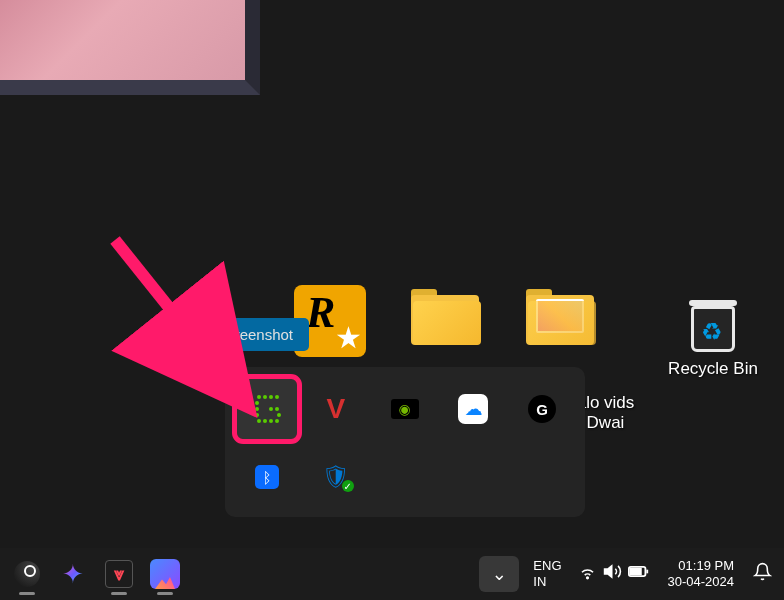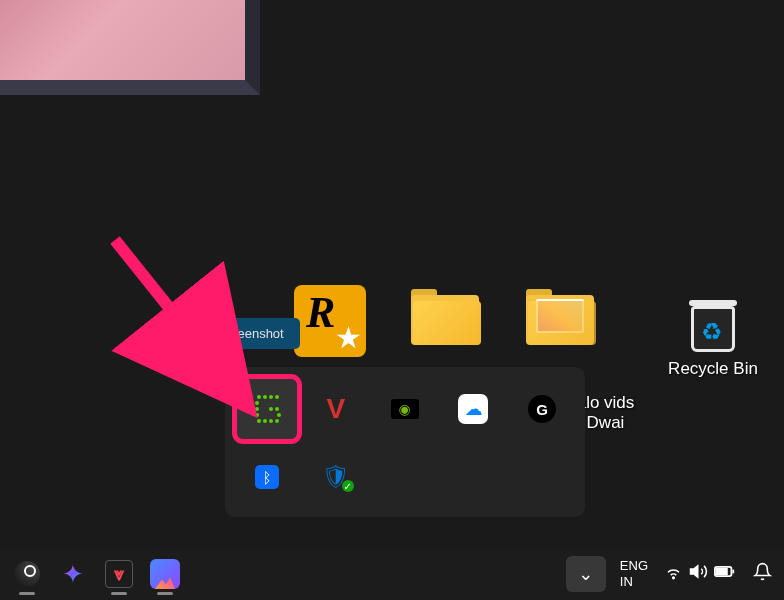--- a/index.html
+++ b/index.html
@@ -127,24 +127,24 @@
       position: absolute;
       top: 20px; left: 13px;
       font-size: 24px;
       color: #0099e0;
     }
     
     .tooltip {
       position: absolute;
       top: 318px;
       left: 207px;
-      background: #0c4a6e;
+      background: #0369a1;
       padding: 8px 16px;
       border-radius: 5px;
-      font-size: 13px;
+      font-size: 15px;
       color: #e0e0e0;
       z-index: 10;
     }
     
     .tray-popup {
       position: absolute;
       top: 367px;
       left: 225px;
       width: 360px;
       height: 150px;
@@ -472,20 +472,24 @@
     </span>
     <span>
       <svg width="22" height="19" viewBox="0 0 24 16" fill="none" stroke="#fff" stroke-width="2">
           <rect x="1" y="3" width="18" height="10" rx="2"></rect>
           <rect x="3" y="5" width="11" height="6" fill="#fff"></rect>
           <line x1="21" y1="6" x2="21" y2="10"></line>
         </svg>
     </span>
   </div>
 
+  <div class="clock">
+    <div>01:19 PM</div>
+    <div>30-04-2024</div>
+  </div>
 
   <div class="notif-icon">
     <span>
       <svg width="19" height="19" viewBox="0 0 24 24" fill="none" stroke="#fff" stroke-width="2">
           <path d="M18 8A6 6 0 0 0 6 8c0 7-3 9-3 9h18s-3-2-3-9"></path>
           <path d="M13.73 21a2 2 0 0 1-3.46 0"></path>
         </svg>
     </span>
   </div>
 </div>

